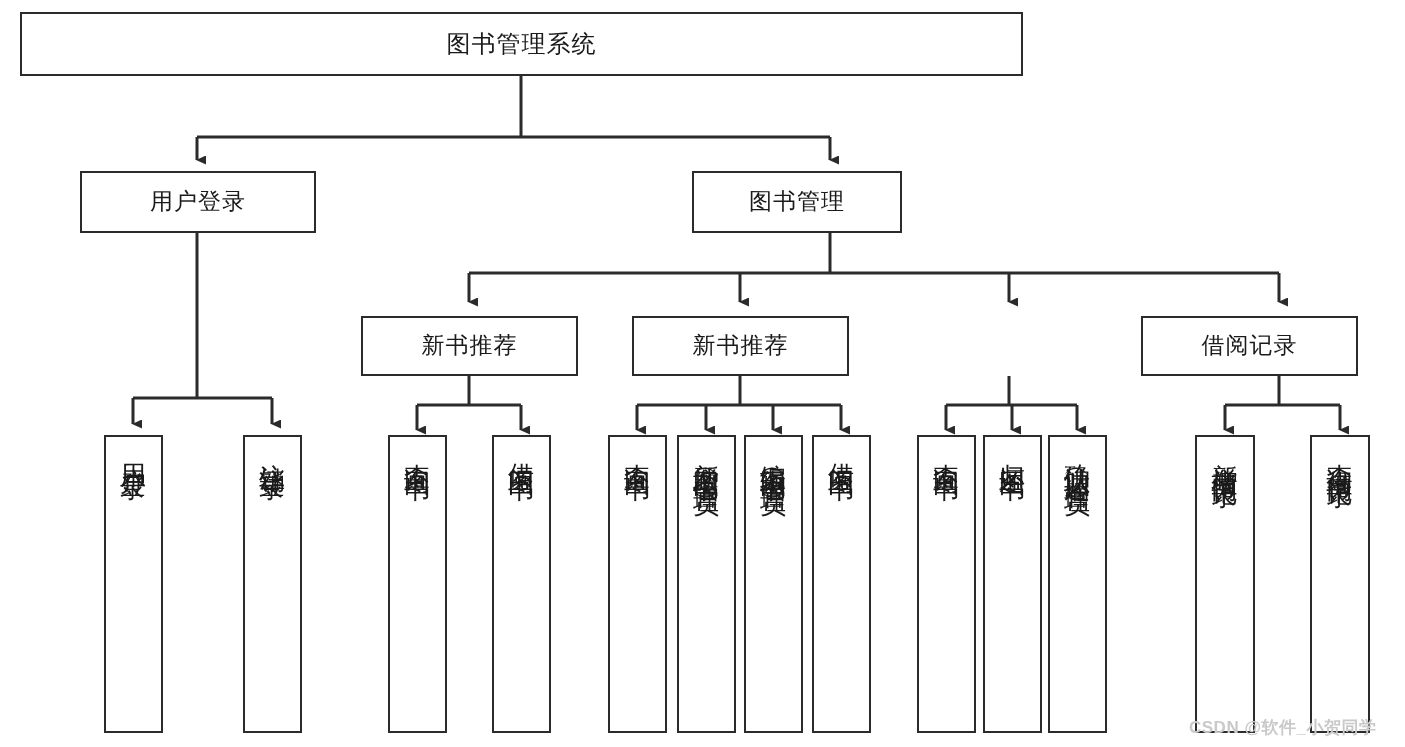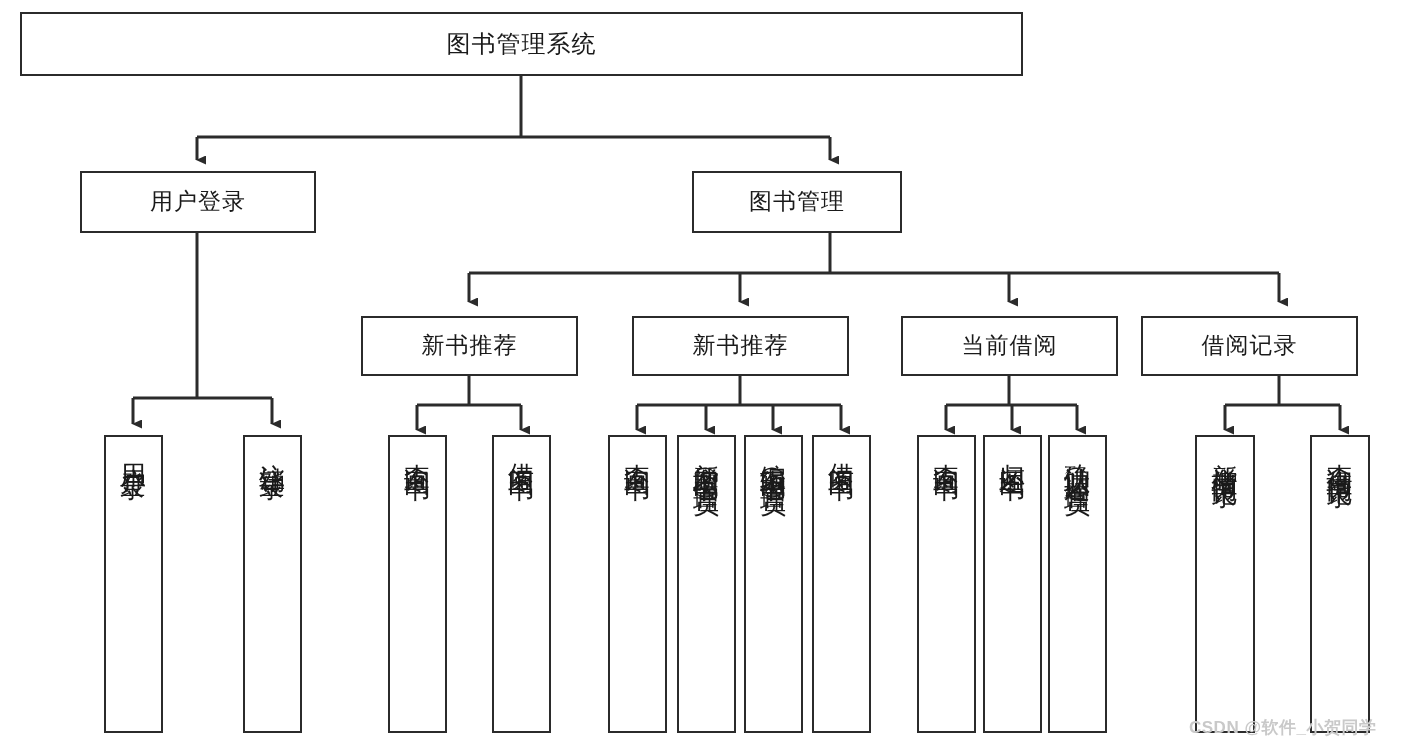--- a/index.html
+++ b/index.html
@@ -140,23 +140,20 @@
   <div class="node horizontal" style="left:692px; top:171px; width:210px; height:62px;">
     <span class="node-label">图书管理</span>
   </div>
 
   <div class="node horizontal" style="left:361px; top:316px; width:217px; height:60px;">
     <span class="node-label">新书推荐</span>
   </div>
   <div class="node horizontal" style="left:632px; top:316px; width:217px; height:60px;">
     <span class="node-label">新书推荐</span>
   </div>
-  <div class="node horizontal" style="left:901px; top:316px; width:217px; height:60px;">
-    <span class="node-label">当前借阅</span>
-  </div>
   <div class="node horizontal" style="left:1141px; top:316px; width:217px; height:60px;">
     <span class="node-label">借阅记录</span>
   </div>
 
   <div class="node leaf" style="left:104px; top:435px; width:59px; height:298px;">
     <span class="node-label">用户登录</span>
   </div>
   <div class="node leaf" style="left:243px; top:435px; width:59px; height:298px;">
     <span class="node-label">注销登录</span>
   </div>

